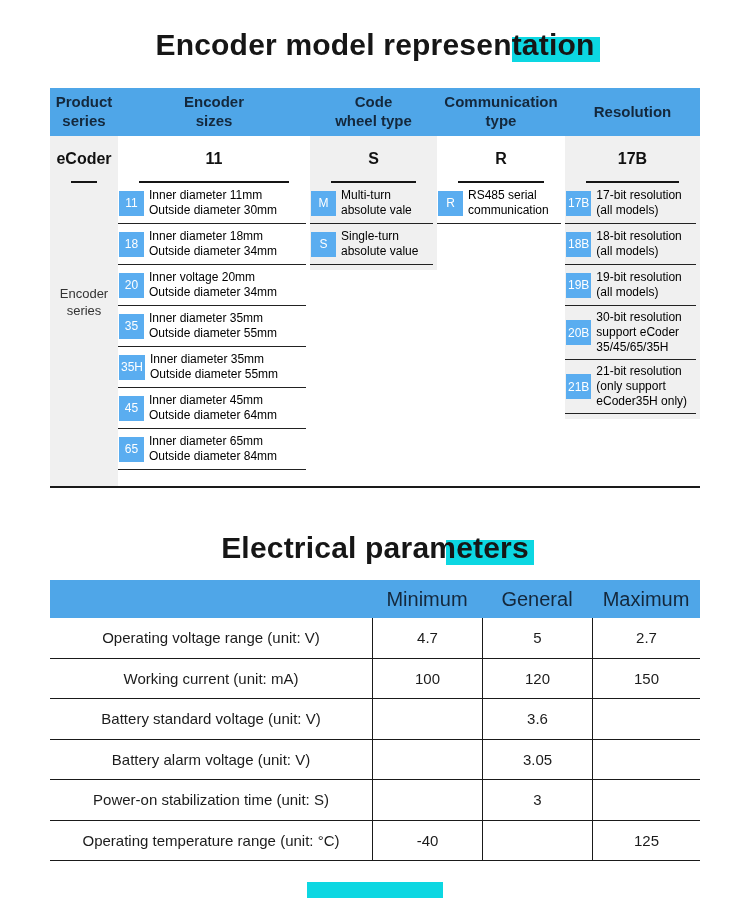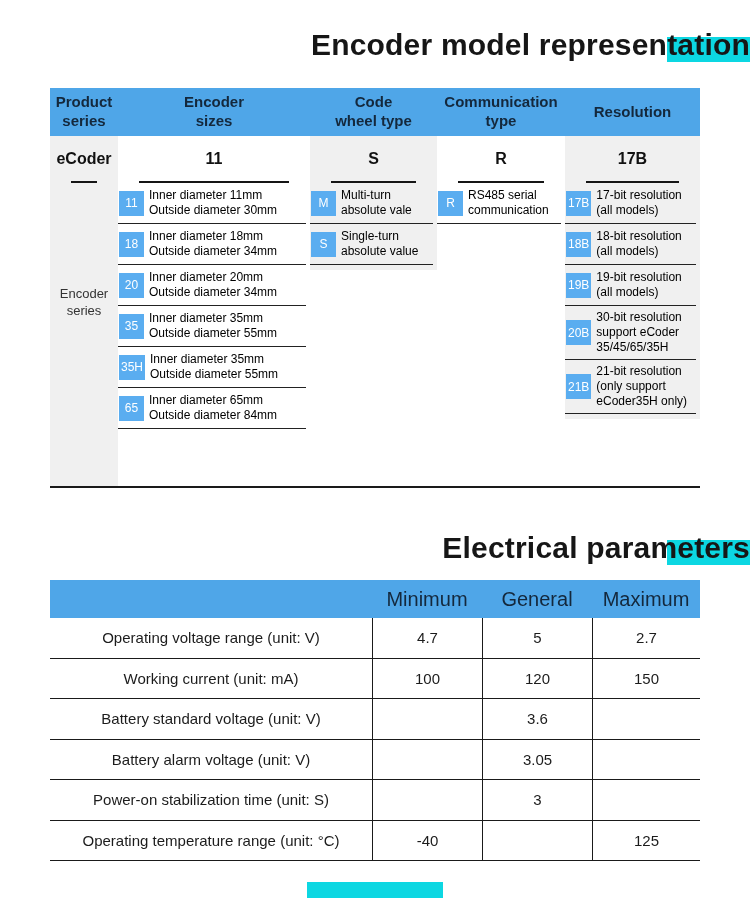--- a/index.html
+++ b/index.html
@@ -7,21 +7,21 @@
   .page {
     position: relative;
     width: 750px;
     height: 898px;
     margin: 0 auto;
     background: #fff;
     overflow: hidden;
   }
 
   
-  .title { text-align: right; margin: 0; }
+  .title { text-align: center; margin: 0; }
   .title-1 { padding-top: 26px; }
   .title-2 { padding-top: 42px; }
   .title .tw {
     position: relative;
     display: inline-block;
     font-size: 30px;
     font-weight: 800;
     line-height: 36px;
     color: #161616;
     letter-spacing: 0.2px;
@@ -169,36 +169,43 @@
         <div class="item">
           <span class="badge">18</span>
           <span class="it-text">
             <span class="ln">Inner diameter 18mm</span>
             <span class="ln">Outside diameter 34mm</span>
           </span>
         </div>
         <div class="item">
           <span class="badge">20</span>
           <span class="it-text">
-            <span class="ln">Inner diameter 20mm</span>
+            <span class="ln">Inner voltage 20mm</span>
             <span class="ln">Outside diameter 34mm</span>
           </span>
         </div>
         <div class="item">
           <span class="badge">35</span>
           <span class="it-text">
             <span class="ln">Inner diameter 35mm</span>
             <span class="ln">Outside diameter 55mm</span>
           </span>
         </div>
         <div class="item">
           <span class="badge">35H</span>
           <span class="it-text">
             <span class="ln">Inner diameter 35mm</span>
             <span class="ln">Outside diameter 55mm</span>
+          </span>
+        </div>
+        <div class="item">
+          <span class="badge">45</span>
+          <span class="it-text">
+            <span class="ln">Inner diameter 45mm</span>
+            <span class="ln">Outside diameter 64mm</span>
           </span>
         </div>
         <div class="item">
           <span class="badge">65</span>
           <span class="it-text">
             <span class="ln">Inner diameter 65mm</span>
             <span class="ln">Outside diameter 84mm</span>
           </span>
         </div>
       </div>

